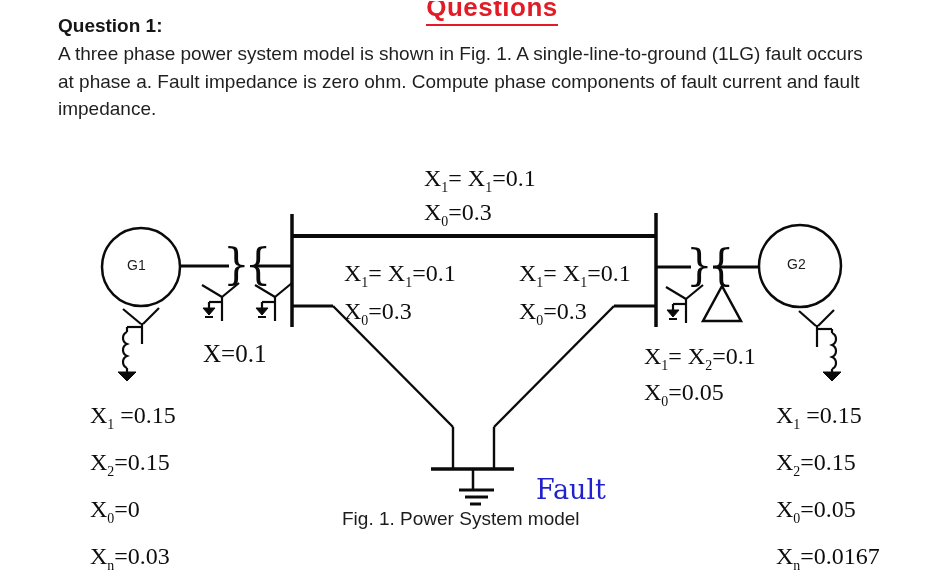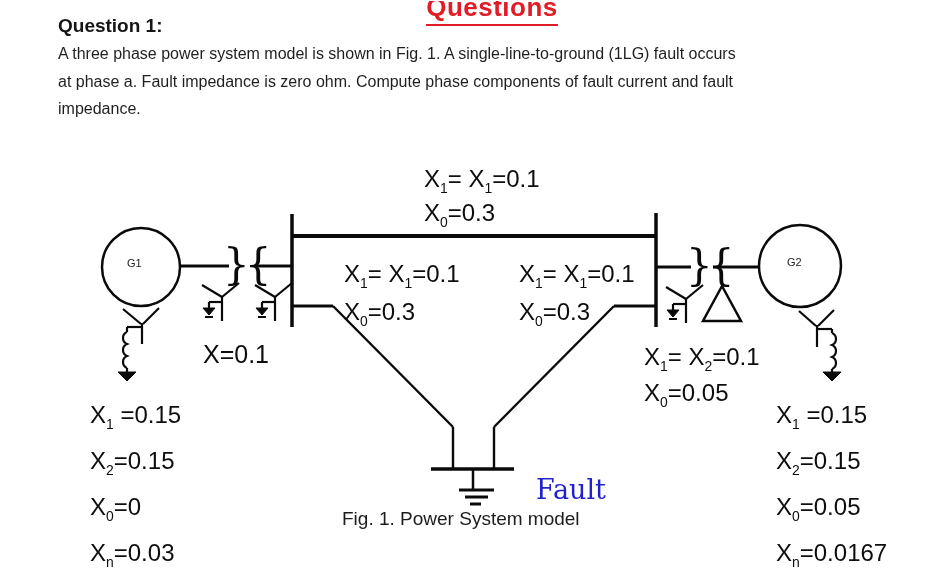--- a/index.html
+++ b/index.html
@@ -24,31 +24,31 @@
     margin-top:-9px; letter-spacing:0.5px;
     font-family:"Liberation Sans", sans-serif;
   }
 
   
   .qtitle {
     left:58px; top:15px;
     font-size:19px; font-weight:bold; 
     color:#161616;
   }
-  .qbody { left:58px; top:40px; font-size:16px; line-height:27.5px; color:#1f1f1f; }
+  .qbody { left:58px; top:40px; font-size:19px; line-height:27.5px; color:#1f1f1f; }
   .qbody div { white-space:nowrap; }
 
   
   .fig-label {
-    font-family:Liberation Sans, sans-serif;
+    font-family:Liberation Serif, serif;
     font-size:24px; color:#0d0d0d; white-space:nowrap;
   }
   .s-sub { font-size:0.58em; vertical-align:-0.45em; }
   .params { line-height:36.6px; }
-  .gen-label { font-size:11px; color:#1d1d1d; font-family:"Liberation Sans",sans-serif; }
+  .gen-label { font-size:14px; color:#1d1d1d; font-family:"Liberation Sans",sans-serif; }
   .xfmr-glyph {
     font-family:"DejaVu Serif","Liberation Serif",serif;
     font-size:42px; line-height:46px; letter-spacing:-5px; color:#0a0a0a;
   }
   .fault-label {
     font-family:"DejaVu Serif","Liberation Serif",serif;
     font-size:27px; color:#2222cc; white-space:nowrap;
   }
   .fig-caption { font-size:19px; color:#1c1c1c; white-space:nowrap; }
 

